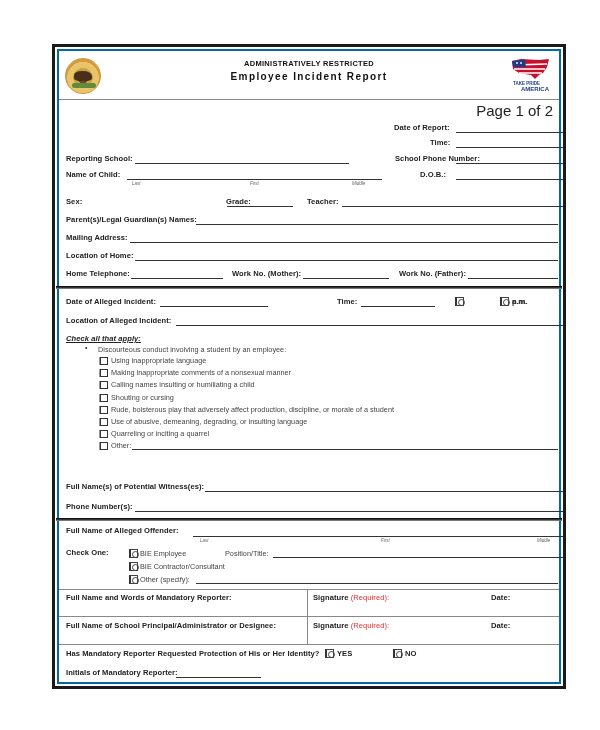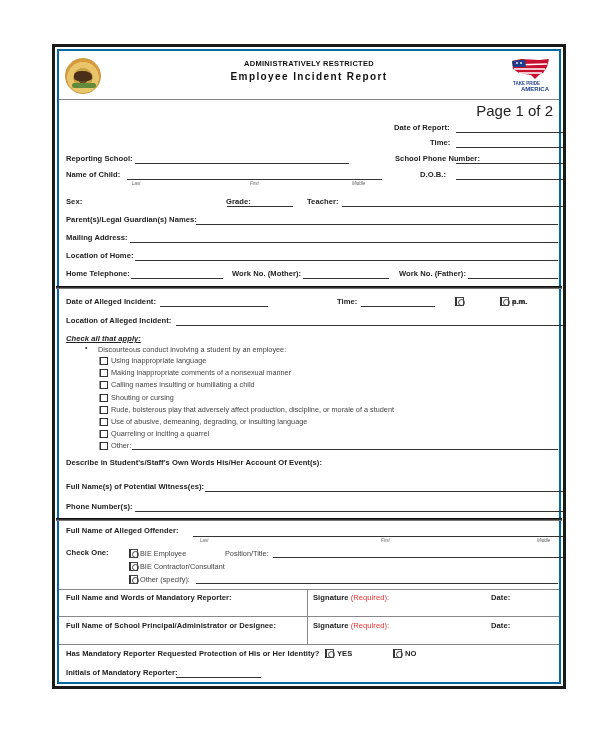--- a/index.html
+++ b/index.html
@@ -123,21 +123,20 @@
     <div class="cb" style="left:41px; top:355px;"></div>
     <div class="cbtxt" style="left:52px; top:354px;">Rude, boisterous play that adversely affect production, discipline, or morale of a student</div>
     <div class="cb" style="left:41px; top:367px;"></div>
     <div class="cbtxt" style="left:52px; top:366px;">Use of abusive, demeaning, degrading, or insulting language</div>
     <div class="cb" style="left:41px; top:379px;"></div>
     <div class="cbtxt" style="left:52px; top:378px;">Quarreling or inciting a quarrel</div>
     <div class="cb" style="left:41px; top:391px;"></div>
     <div class="cbtxt" style="left:52px; top:390px;">Other:</div>
     <div class="line" style="left:73px; width:426px; top:398px;"></div>
 
-    <div class="lbl" style="left:7px; top:407px;">Describe in Student's/Staff's Own Words His/Her Account Of Event(s):</div>
     <div class="abs" style="left:7px; top:417px; width:496px; height:14px;"></div>
 
     <div class="lbl" style="left:7px; top:431px;">Full Name(s) of Potential Witness(es):</div>
     <div class="line" style="left:146px; width:358px; top:440px;"></div>
     <div class="lbl" style="left:7px; top:451px;">Phone Number(s):</div>
     <div class="line" style="left:76px; width:428px; top:460px;"></div>
 
     <div class="thick" style="top:467px;"></div>
 
     <div class="lbl" style="left:7px; top:475px;">Full Name of Alleged Offender:</div>

